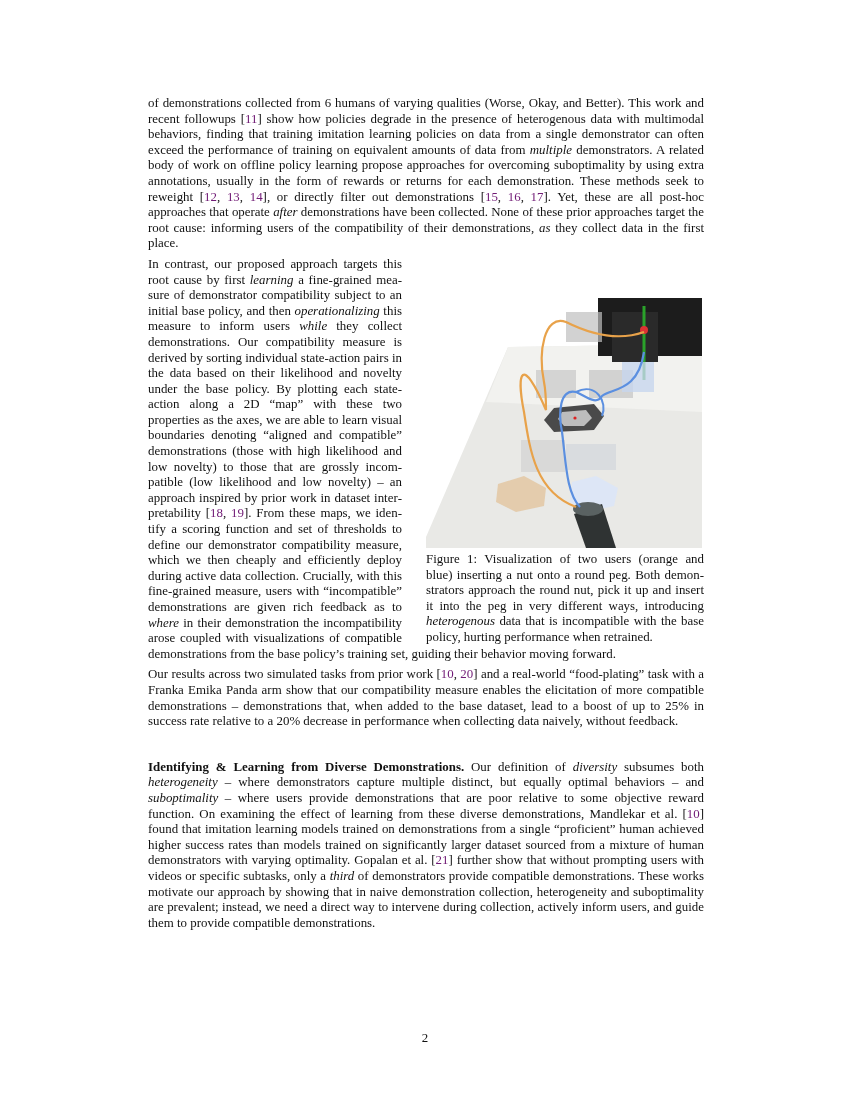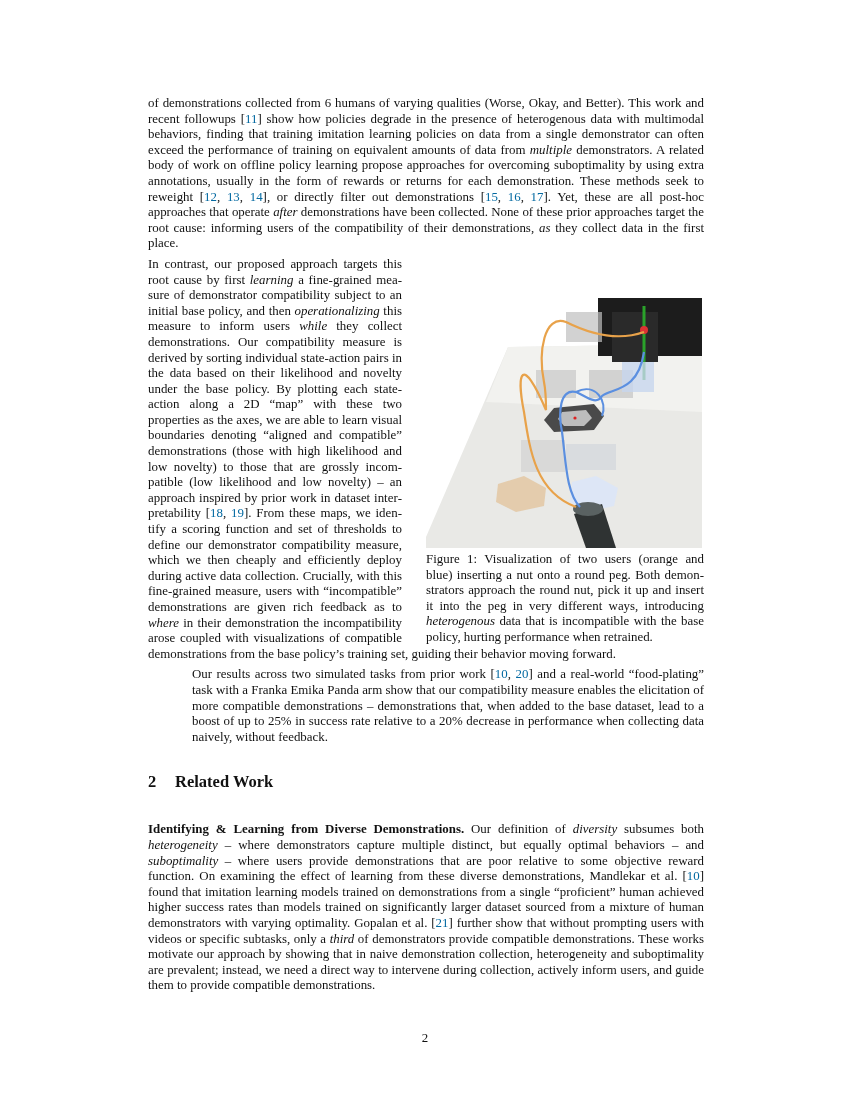--- a/index.html
+++ b/index.html
@@ -1,27 +1,27 @@
 <!DOCTYPE html>
 <html><head>
 <meta charset="utf-8">
 <style>
   html, body { margin: 0; padding: 0; background: #ffffff; }
   body { width: 850px; height: 1100px; position: relative; overflow: hidden;
          font-family: "Liberation Serif", "DejaVu Serif", serif; color: #111; }
   .page { position: absolute; left: 148px; top: 96px; width: 556px; }
   p { margin: 0; font-size: 12.9px; line-height: 15.6px; text-align: justify; hyphens: manual; }
-  .cite { color: #0369a1; }
+  .cite { color: #701a75; }
   em { font-style: italic; }
   .para1 { margin-bottom: 5px; }
   .wrap { position: relative; overflow: hidden; }
   .figure { float: right; width: 278px; margin-left: 24px; margin-top: 35px; font-family: Liberation Serif, serif; }
   .fig-img { width: 276px; height: 256px; display: block; }
   .caption { margin-top: 4px; }
-  .para3 { margin-top: 5px; margin-left: 44px; }
+  .para3 { margin-top: 5px; }
   h2 { font-size: 16.5px; font-weight: bold; margin: 27px 0 0 0; line-height: 20px; }
   h2 .num { display: inline-block; width: 27px; }
   .para4 { margin-top: 30px; }
   .pagenum { position: absolute; top: 1031px; left: 0; width: 850px; text-align: center; font-size: 12.9px; }
 </style>
 </head>
 <body>
 
 <div class="page">
 
@@ -63,18 +63,17 @@
         <path d="M150,100 C170,90 182,110 176,124" stroke="#5b8fe0" stroke-width="2" fill="none"></path>
       </svg>
       <p class="caption"><span>Figure 1: Visualization of two users (orange and blue) inserting a nut onto a round peg. Both demon­strators approach the round nut, pick it up and insert it into the peg in very different ways, in­troducing </span><em>heterogenous</em><span> data that is incompatible with the base policy, hurting performance when retrained.</span></p>
     </div>
 
     <p><span>In contrast, our proposed approach targets this root cause by first </span><em>learning</em><span> a fine-grained mea­sure of demonstrator compatibility subject to an initial base policy, and then </span><em>operationalizing</em><span> this measure to inform users </span><em>while</em><span> they collect demonstrations. Our compatibility measure is derived by sorting individual state-action pairs in the data based on their likelihood and nov­elty under the base policy. By plotting each state-action along a 2D “map” with these two properties as the axes, we are able to learn visual boundaries denoting “aligned and compatible” demonstrations (those with high likelihood and low novelty) to those that are grossly incom­patible (low likelihood and low novelty) – an approach inspired by prior work in dataset inter­pretability [</span><span class="cite">18</span>, <span class="cite">19</span><span>]. From these maps, we iden­tify a scoring function and set of thresholds to define our demonstrator compatibility measure, which we then cheaply and efficiently deploy during active data collection. Crucially, with this fine-grained measure, users with “incom­patible” demonstrations are given rich feedback as to </span><em>where</em><span> in their demonstration the incom­patibility arose coupled with visualizations of compatible demonstrations from the base pol­icy’s training set, guiding their behavior moving forward.</span></p>
   </div>
 
   <p class="para3"><span>Our results across two simulated tasks from prior work [</span><span class="cite">10</span>, <span class="cite">20</span><span>] and a real-world “food-plating” task with a Franka Emika Panda arm show that our compatibility measure enables the elicitation of more compatible demonstrations – demonstrations that, when added to the base dataset, lead to a boost of up to 25% in success rate relative to a 20% decrease in performance when collecting data naively, without feedback.</span></p>
 
-  <h2><span class="num">2</span><span>Related Work</span></h2>
 
   <p class="para4"><b>Identifying &amp; Learning from Diverse Demonstrations.</b><span> Our definition of </span><em>diversity</em><span> subsumes both </span><em>heterogeneity</em><span> – where demonstrators capture multiple distinct, but equally optimal behaviors – and </span><em>suboptimality</em><span> – where users provide demonstrations that are poor relative to some objective reward function. On examining the effect of learning from these diverse demonstrations, Mandlekar et al. [</span><span class="cite">10</span><span>] found that imitation learning models trained on demonstrations from a single “proficient” human achieved higher success rates than models trained on significantly larger dataset sourced from a mixture of human demonstrators with varying optimality. Gopalan et al. [</span><span class="cite">21</span><span>] further show that without prompting users with videos or specific subtasks, only a </span><em>third</em><span> of demonstrators provide com­patible demonstrations. These works motivate our approach by showing that in naive demonstration collection, heterogeneity and suboptimality are prevalent; instead, we need a direct way to intervene during collection, actively inform users, and guide them to provide compatible demonstrations.</span></p>
 </div>
 
 <div class="pagenum">2</div>
 
 </body></html>

